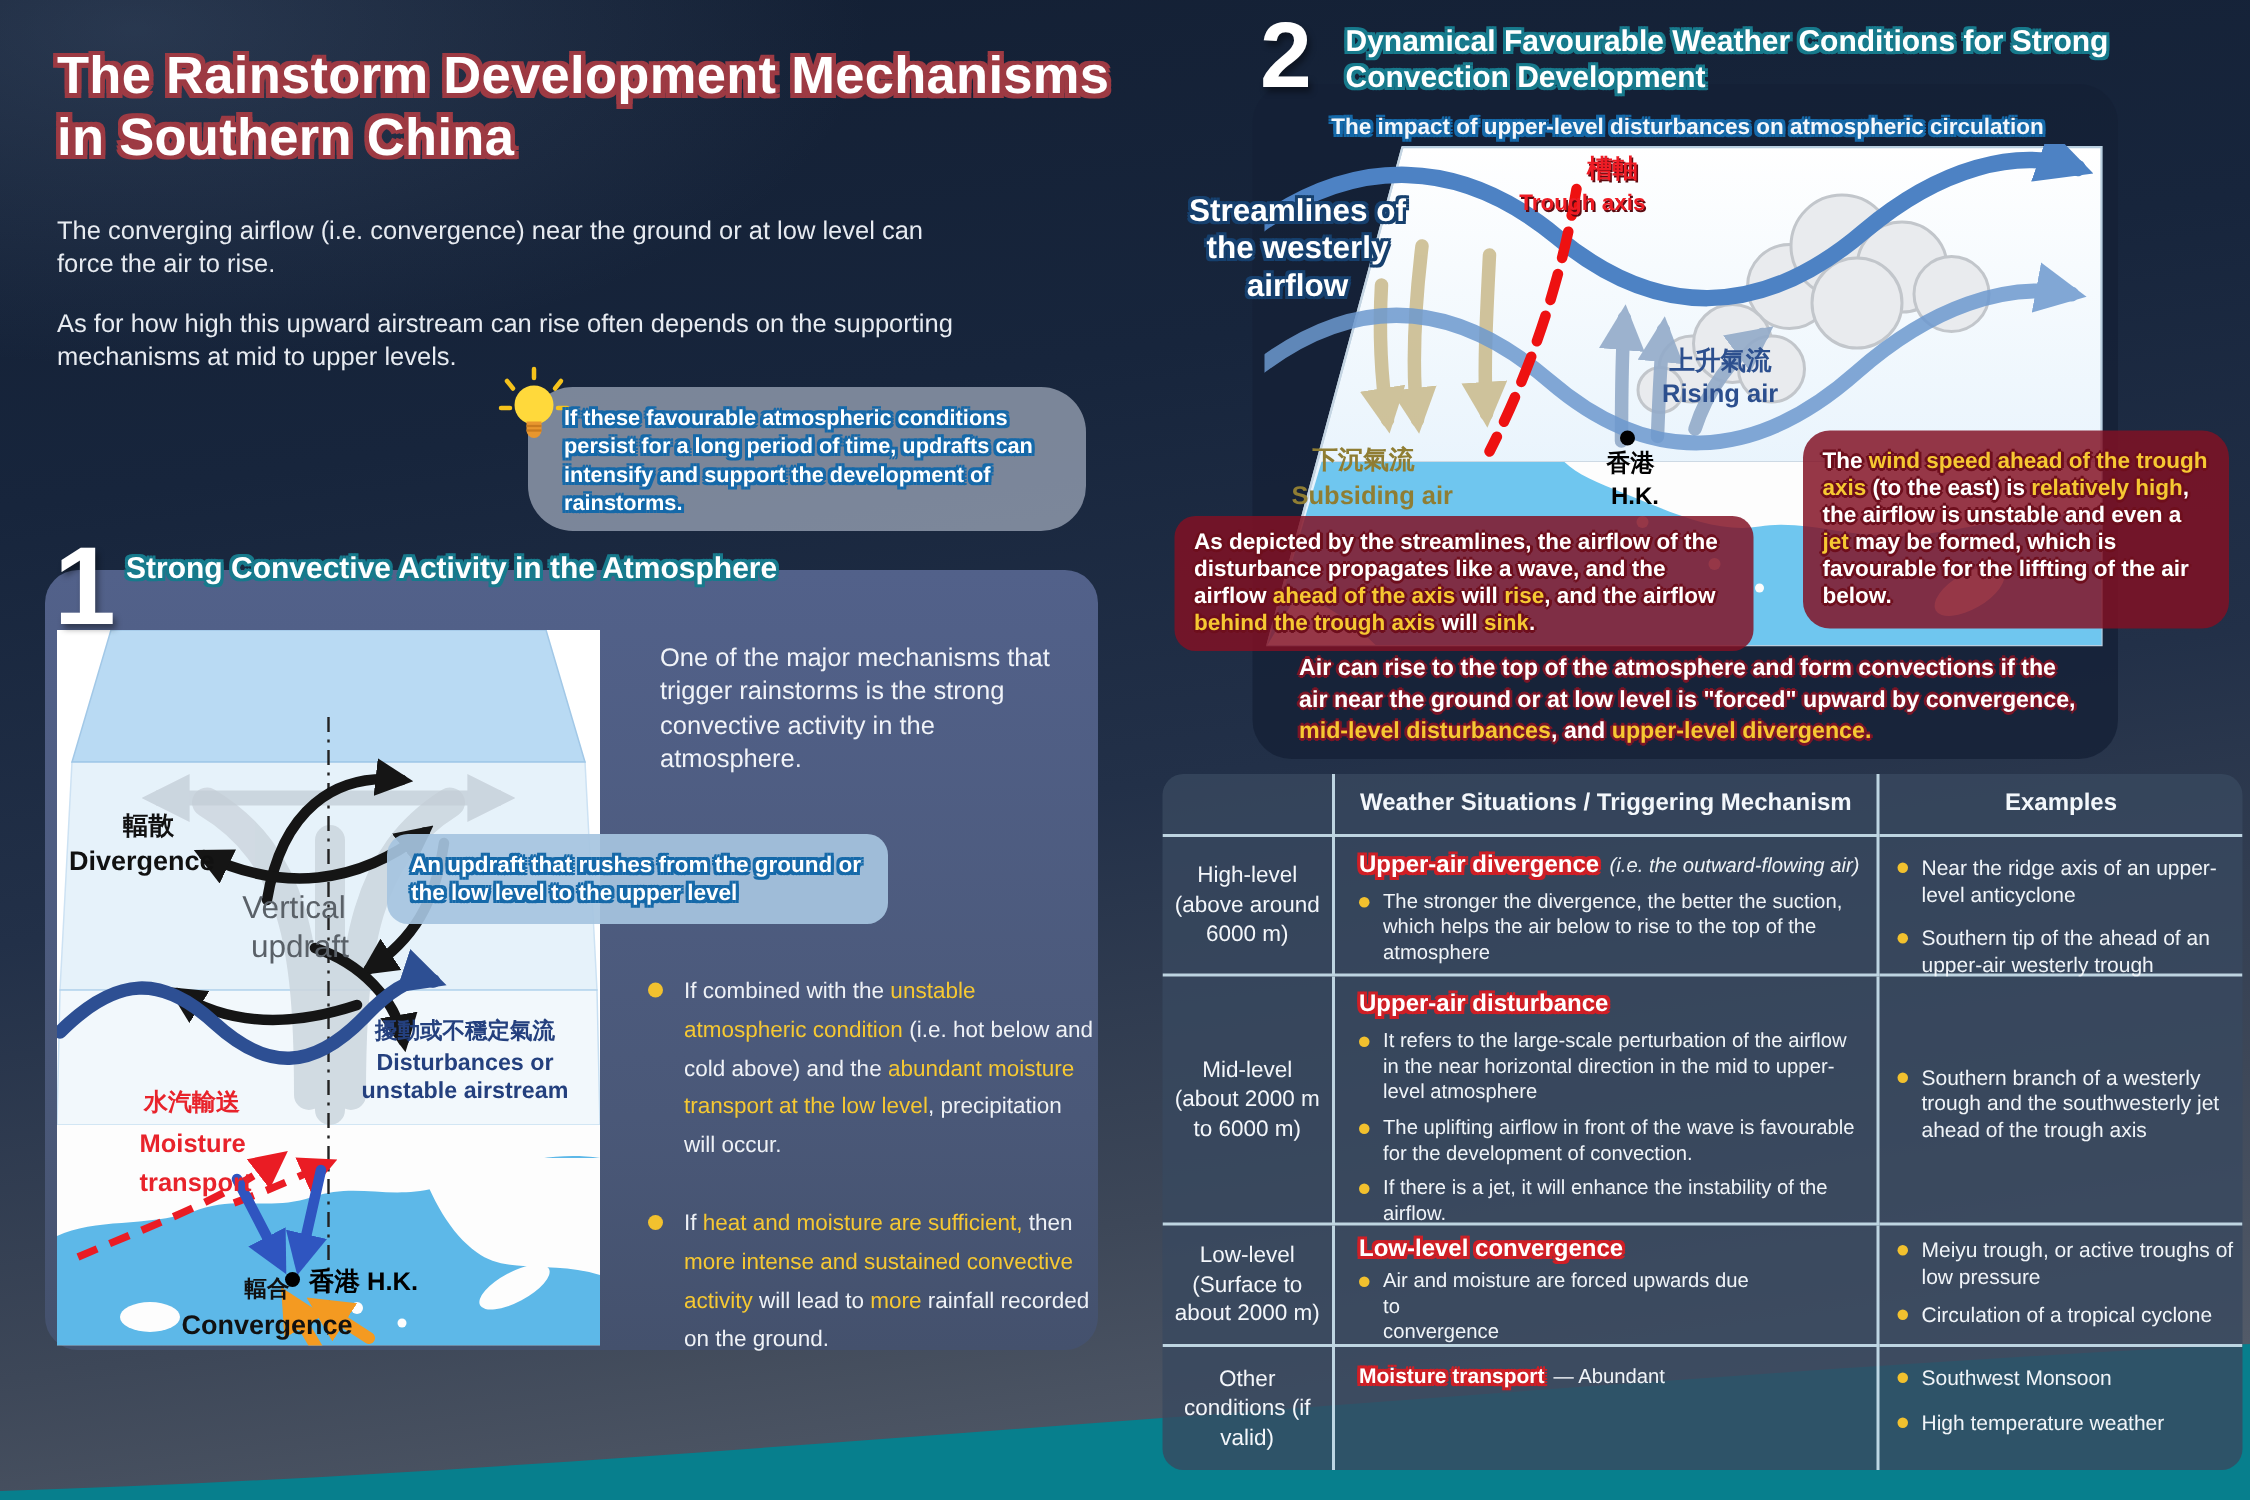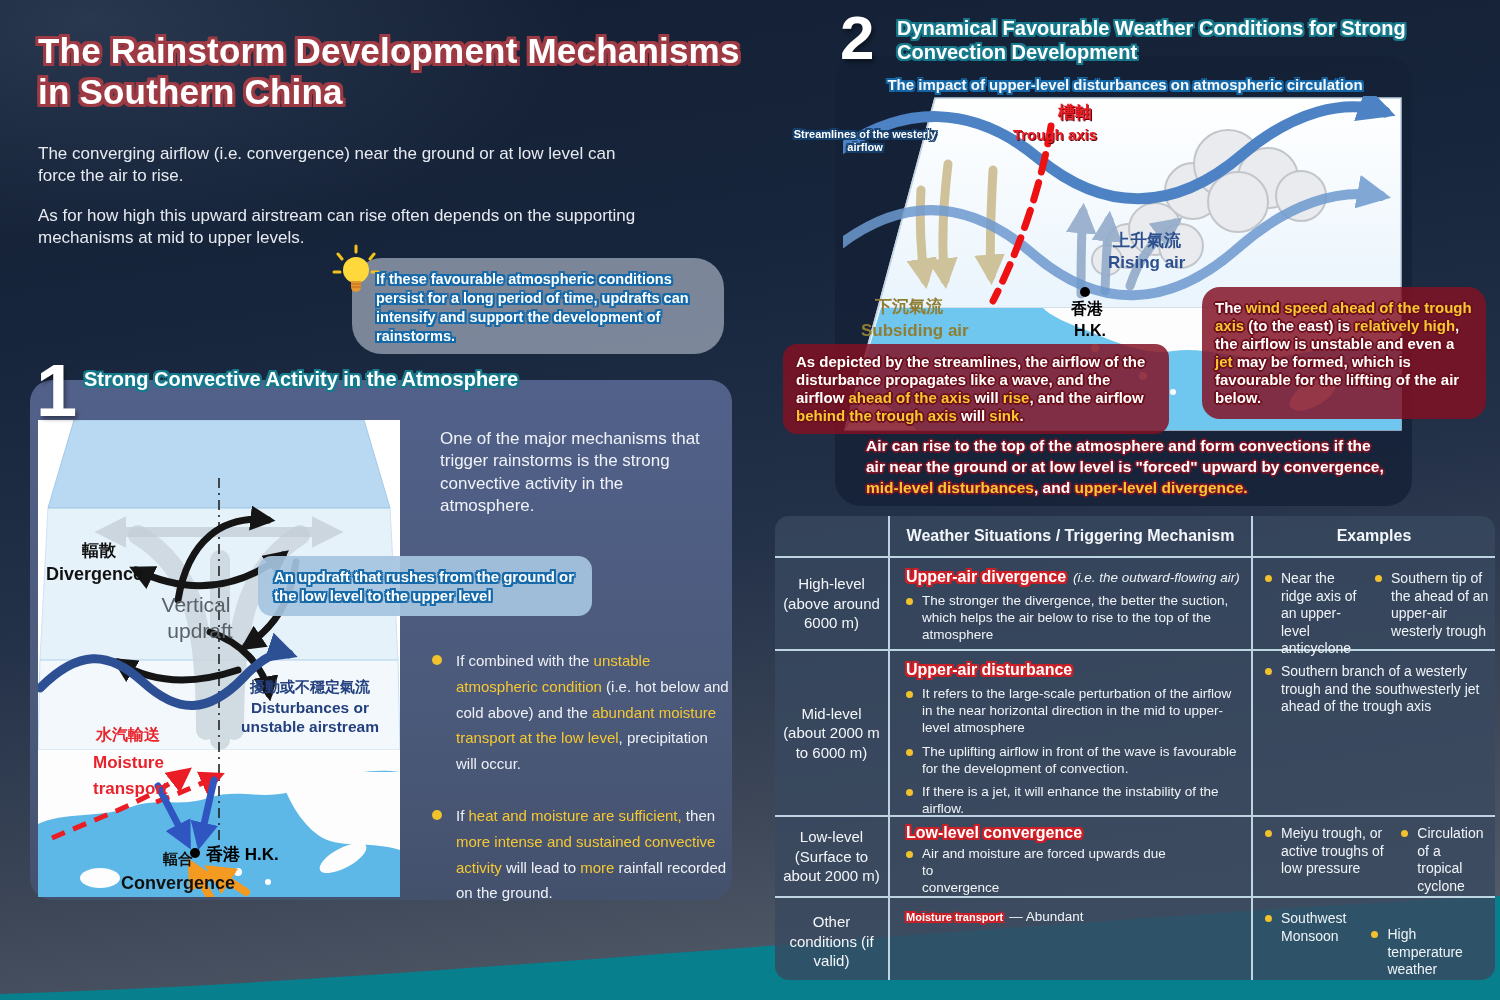--- a/index.html
+++ b/index.html
@@ -33,44 +33,44 @@
   .sec2sub{left:850px;top:76px;width:550px;text-align:center;font-size:15px;font-weight:bold;color:#f4f7fb;z-index:5;}
   .desc1{left:440px;top:428px;width:280px;color:#f0f3f8;font-size:17px;line-height:1.32;z-index:4;}
   .bullets1{left:432px;top:648px;width:298px;display:flex;flex-direction:column;gap:26px;z-index:4;}
   .b-item{display:flex;align-items:flex-start;}
   .b-dot{width:10px;height:10px;border-radius:50%;background:#f2c12e;margin:7px 14px 0 0;flex-shrink:0;}
   .b-text{color:#eef1f6;font-size:15px;line-height:1.72;}
   .hl-y{color:#f6c832;}
   .callout{left:258px;top:556px;width:302px;background:rgba(166,196,223,.92);border-radius:14px;z-index:5;padding:11px 16px;}
   .callout-text{color:#fff;font-weight:bold;font-size:15px;line-height:1.28;}
   
-  .streamlab{left:786px;top:128px;width:158px;text-align:center;color:#fff;font-weight:bold;font-size:11px;line-height:1.2;z-index:6;}
+  .streamlab{left:786px;top:128px;width:158px;text-align:center;color:#fff;font-weight:bold;font-size:21px;line-height:1.2;z-index:6;}
   .noteR{left:1202px;top:287px;width:258px;background:rgba(130,17,36,.84);border-radius:18px;padding:12px 13px;z-index:6;}
   .noteL{left:783px;top:344px;width:360px;background:rgba(130,17,36,.84);border-radius:14px;padding:9px 13px;z-index:6;}
   .note-text{color:#fff;font-weight:bold;font-size:15px;line-height:1.2;}
   .statement{left:866px;top:435px;width:524px;color:#fff;font-weight:bold;font-size:15.5px;line-height:1.36;z-index:6;}
   
   .tbl{left:775px;top:516px;width:720px;height:464px;display:grid;grid-template-columns:115px 363px 242px;grid-template-rows:42px 93px 166px 81px 1fr;background:rgba(56,72,95,.8);border-radius:14px;overflow:hidden;z-index:3;}
   .tc{border-bottom:2px solid rgba(208,232,244,.88);box-sizing:border-box;min-width:0;}
   .cv{border-right:2px solid rgba(208,232,244,.88);}
   .nb{border-bottom:none;}
   .th{display:flex;align-items:center;justify-content:center;color:#f3f7fb;font-weight:bold;font-size:16px;}
   .lvl{display:flex;align-items:center;justify-content:center;text-align:center;color:#f3f6fa;font-size:15px;line-height:1.3;padding:4px 5px;}
   .mech{padding:10px 10px 6px 16px;color:#f0f4f8;}
   .mech-title-row{display:flex;align-items:baseline;flex-wrap:wrap;}
   .redtit{color:#fff;font-weight:bold;font-size:16px;white-space:nowrap;}
   .tnote{font-style:italic;font-size:13.5px;color:#eef2f6;margin-left:7px;}
   .mbul{display:flex;align-items:flex-start;margin-top:7px;}
   .mdot{width:7px;height:7px;border-radius:50%;background:#f2c12e;margin:5px 9px 0 0;flex-shrink:0;}
   .mtext{font-size:13.5px;line-height:1.25;color:#f0f4f8;white-space:pre-line;}
-  .exm{padding:12px 6px 6px 12px;display:flex;flex-direction:row;gap:12px;color:#f0f4f8;}
+  .exm{padding:12px 6px 6px 12px;display:flex;flex-direction:column;gap:12px;color:#f0f4f8;}
   .etext{font-size:14px;line-height:1.25;}
   .mrow4{display:flex;flex-direction:column;gap:12px;padding-top:10px;}
   .m4line{font-size:13.5px;line-height:1.3;}
-  .m4line .redtit{font-size:11px;margin-right:6px;}
+  .m4line .redtit{font-size:14px;margin-right:6px;}
   
   svg text{font-family:"Liberation Sans","DejaVu Sans",sans-serif;}
   .wave{left:0;bottom:0;z-index:1;}
   .d1{left:38px;top:420px;z-index:3;}
   .d2{left:843px;top:96px;z-index:3;}
 </style>
 </head>
 <body>
 
 <div id="stage">
@@ -375,20 +375,20 @@
 
     <div class="tc cv lvl nb">Other conditions (if valid)</div>
     <div class="tc cv mech nb mrow4">
       <div class="m4line"><span class="redtit o-redlab">Moisture transport</span><span>— Abundant</span></div>
     </div>
     <div class="tc exm nb">
       <div class="mbul" style="margin-top:0">
           <span class="mdot"></span>
           <span class="etext">Southwest Monsoon</span>
         </div>
-      <div class="mbul" style="margin-top:16px">
+      <div class="mbul" style="margin-top:0">
           <span class="mdot"></span>
           <span class="etext">High temperature weather</span>
         </div>
     </div>
   </div>
 
 </div>
 
 </body></html>

